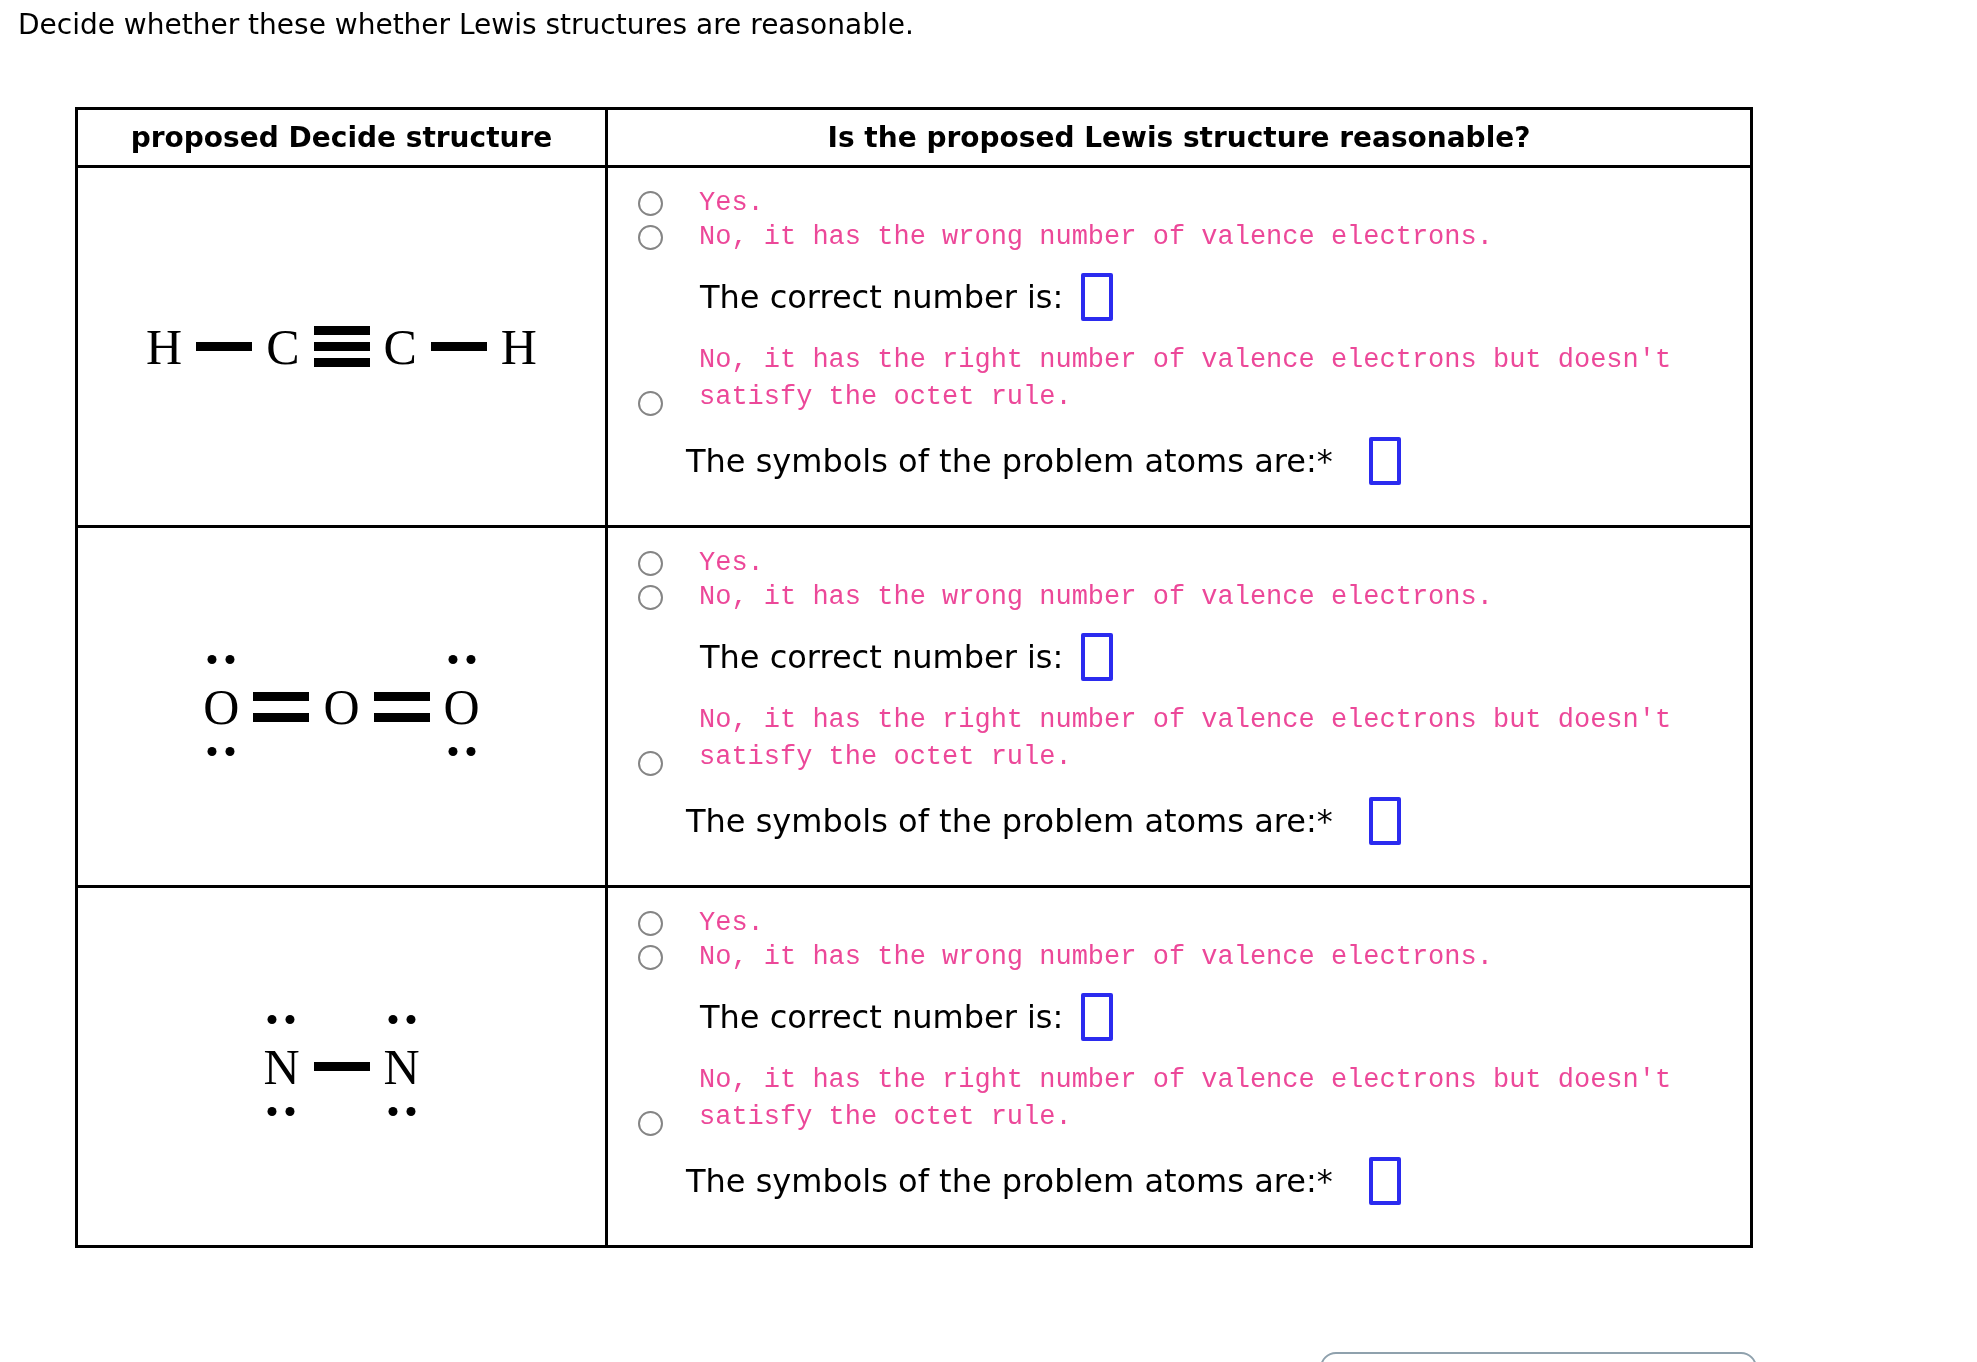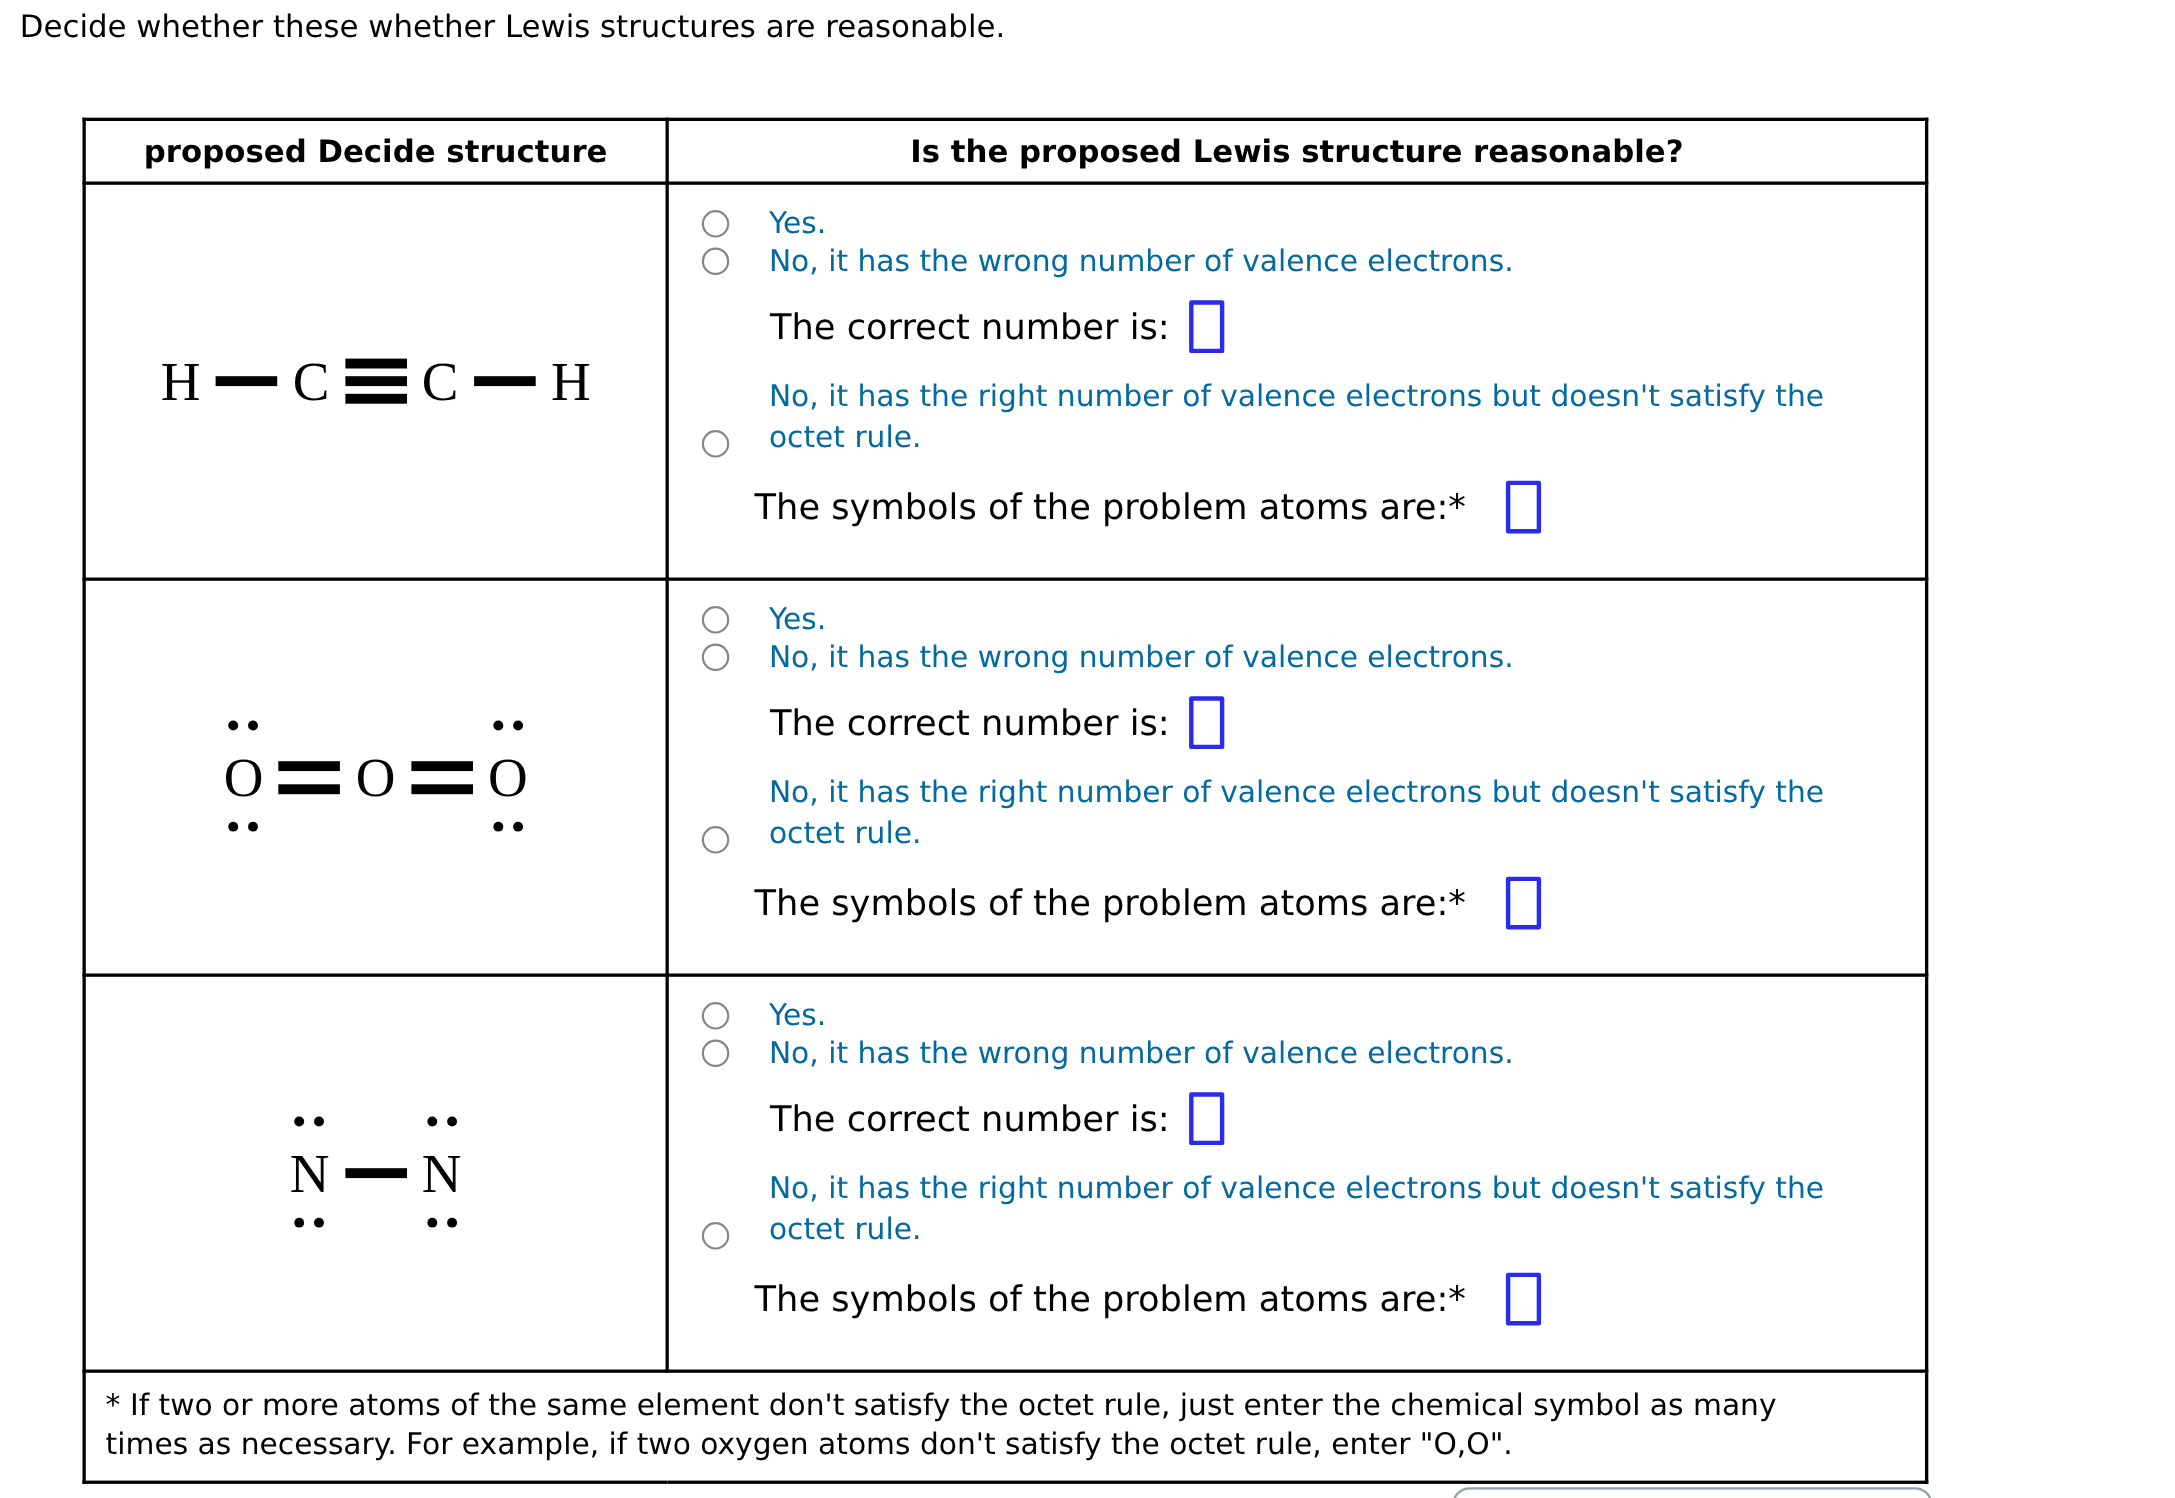--- a/index.html
+++ b/index.html
@@ -20,21 +20,21 @@
   
   .opt-row { display:flex; align-items:center; }
   .row-yes    { margin-top:18px; height:34px; }
   .row-wrong  { height:34px; }
   .row-number { margin-top:18px; height:50px; margin-left:62px; }
   .row-octet  { margin-top:20px; min-height:74px; align-items:flex-end; }
   .row-symbols{ margin-top:20px; height:50px; margin-left:48px; }
 
   .radio { flex:0 0 auto; width:25px; height:25px; border:2px solid #858585;
            border-radius:50%; background:#fff; cursor:pointer; }
-  .opt-label { margin-left:36px; font-size:27px; line-height:37px; color:#0369a1; }
+  .opt-label { margin-left:36px; font-size:27px; line-height:37px; color:#ec4899;font-family:Liberation Mono, monospace; }
   .row-octet .opt-label { max-width:1060px; }
   .prompt-label { font-size:32px; line-height:37px; color:#000; }
 
   input.answer-input { width:32px; height:48px; border:4px solid #2b2bef; border-radius:2px;
                        background:#fff; font-size:26px; text-align:center; outline:none; }
   .row-number input.answer-input { margin-left:18px; }
   .row-symbols input.answer-input { margin-left:36px; }
 
   
   .lewis { display:flex; align-items:center; justify-content:center; }
@@ -221,22 +221,16 @@
         <span class="radio"></span>
         <span class="opt-label">No, it has the right number of valence electrons but doesn't satisfy the octet rule.</span>
       </div>
       <div class="opt-row row-symbols">
         <span class="prompt-label">The symbols of the problem atoms are:*</span>
         <input type="text" class="answer-input" value="" style="">
       </div>
     </td>
   </tr>
 
-  <tr>
-    <td class="footnote-cell" colspan="2">
-      <div class="footnote-line">* If two or more atoms of the same element don't satisfy the octet rule, just enter the chemical symbol as many</div>
-      <div class="footnote-line">times as necessary. For example, if two oxygen atoms don't satisfy the octet rule, enter "O,O".</div>
-    </td>
-  </tr>
 </tbody>
   </table>
 
 <div class="answer-toolbar"></div>
 
 </body></html>

